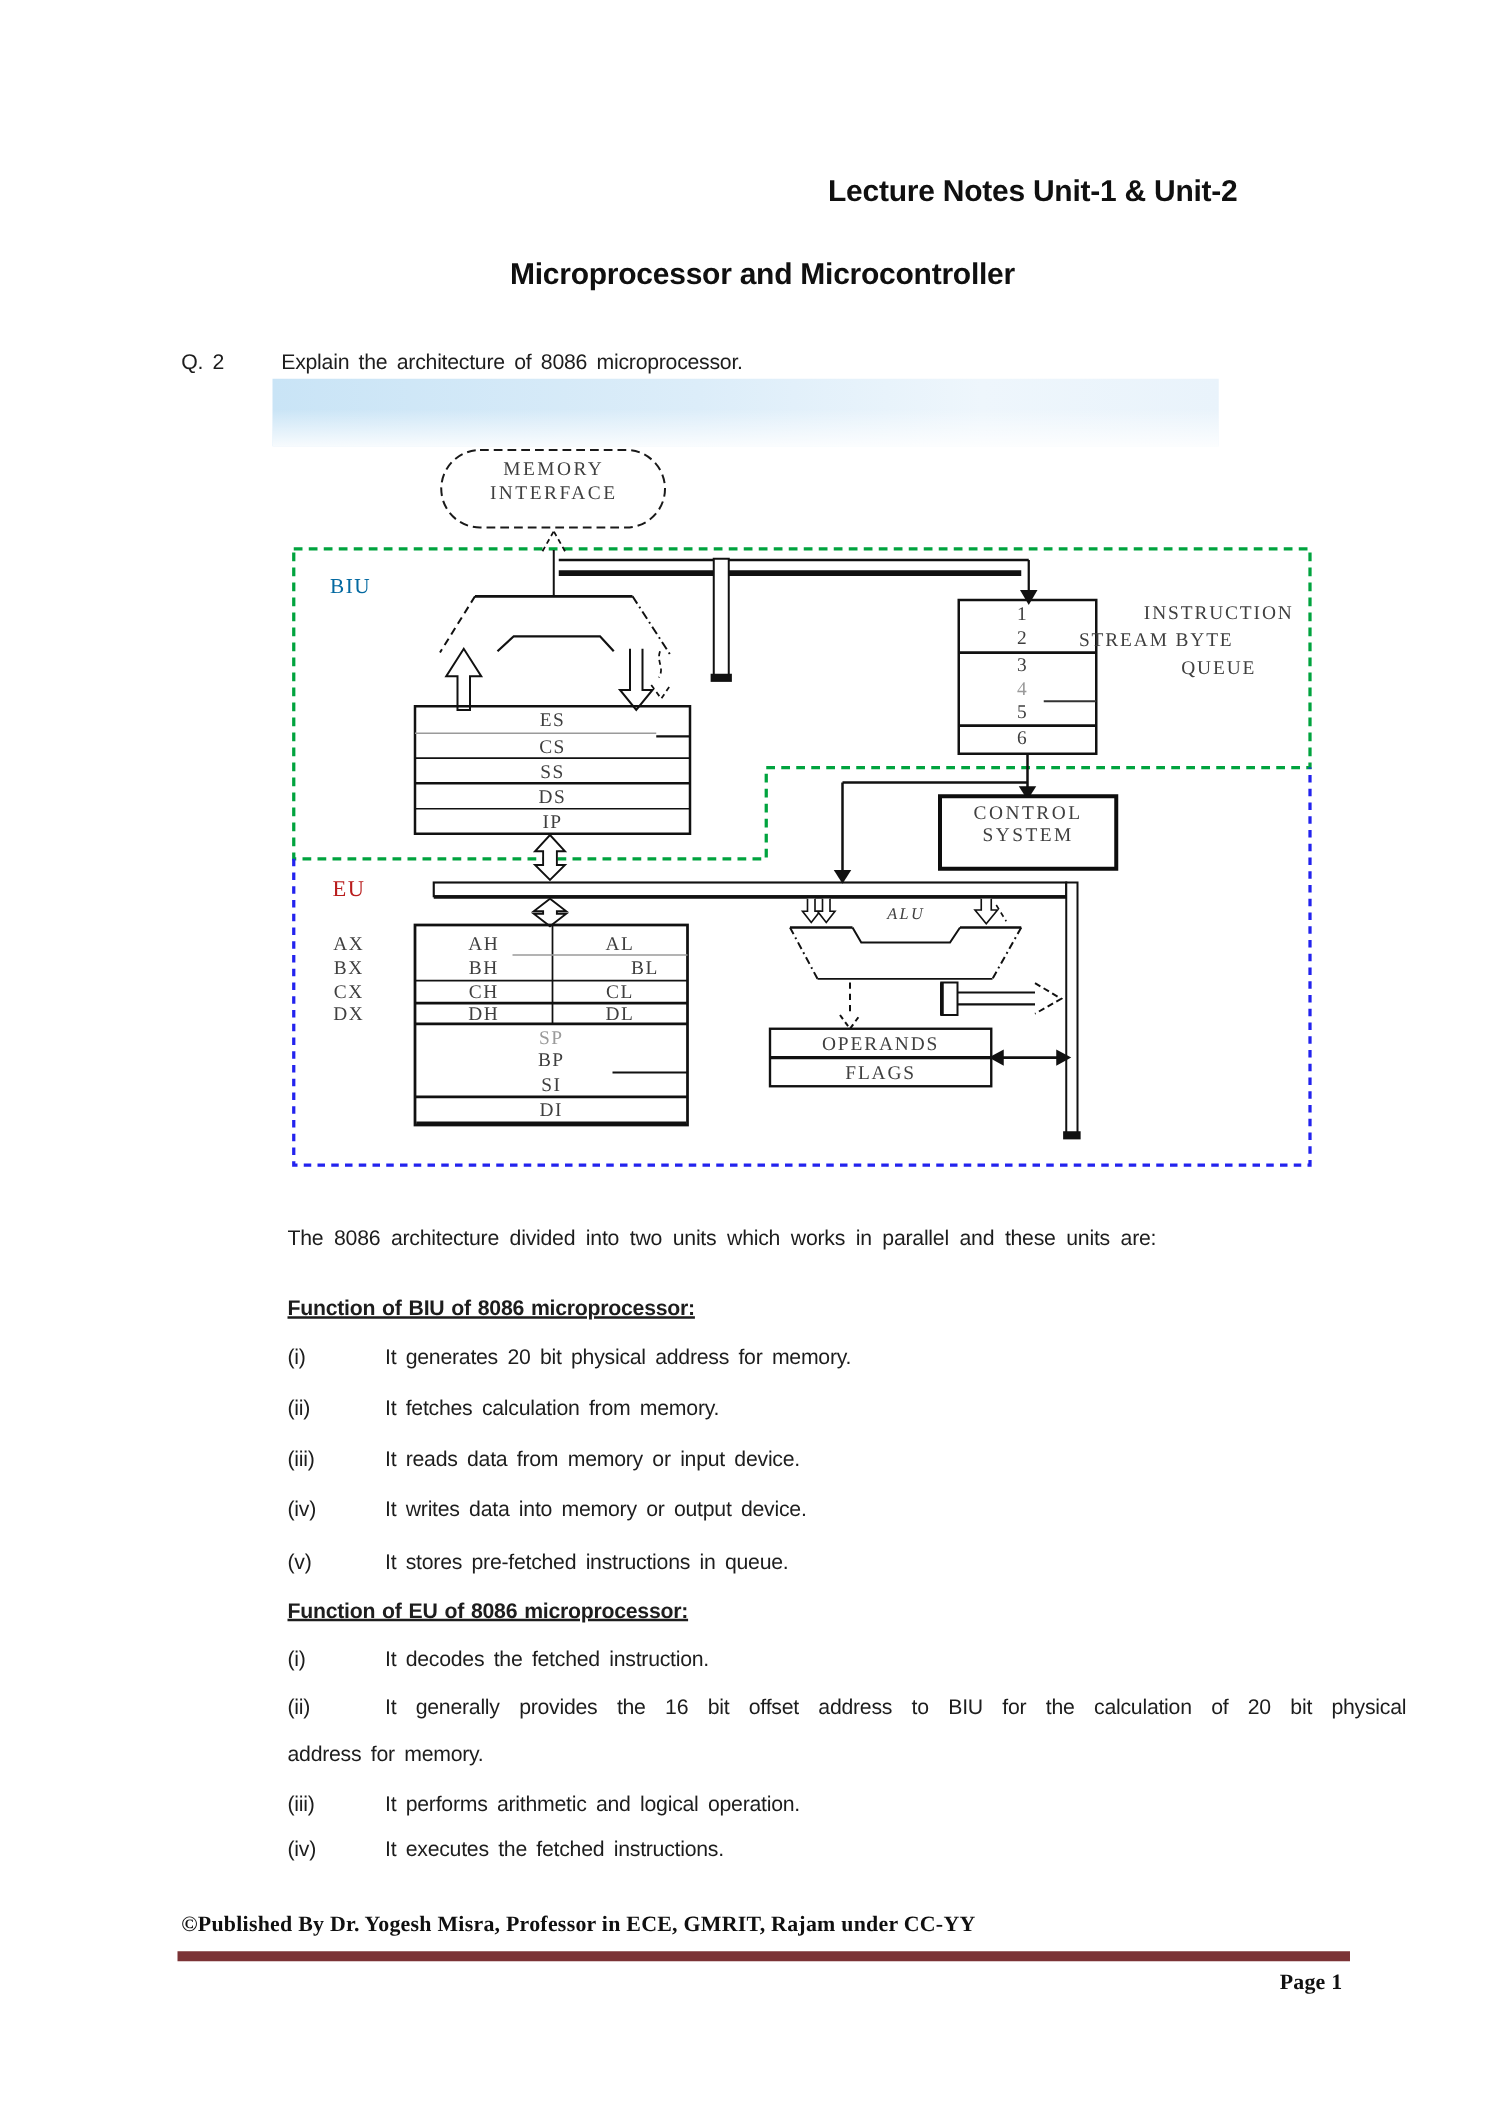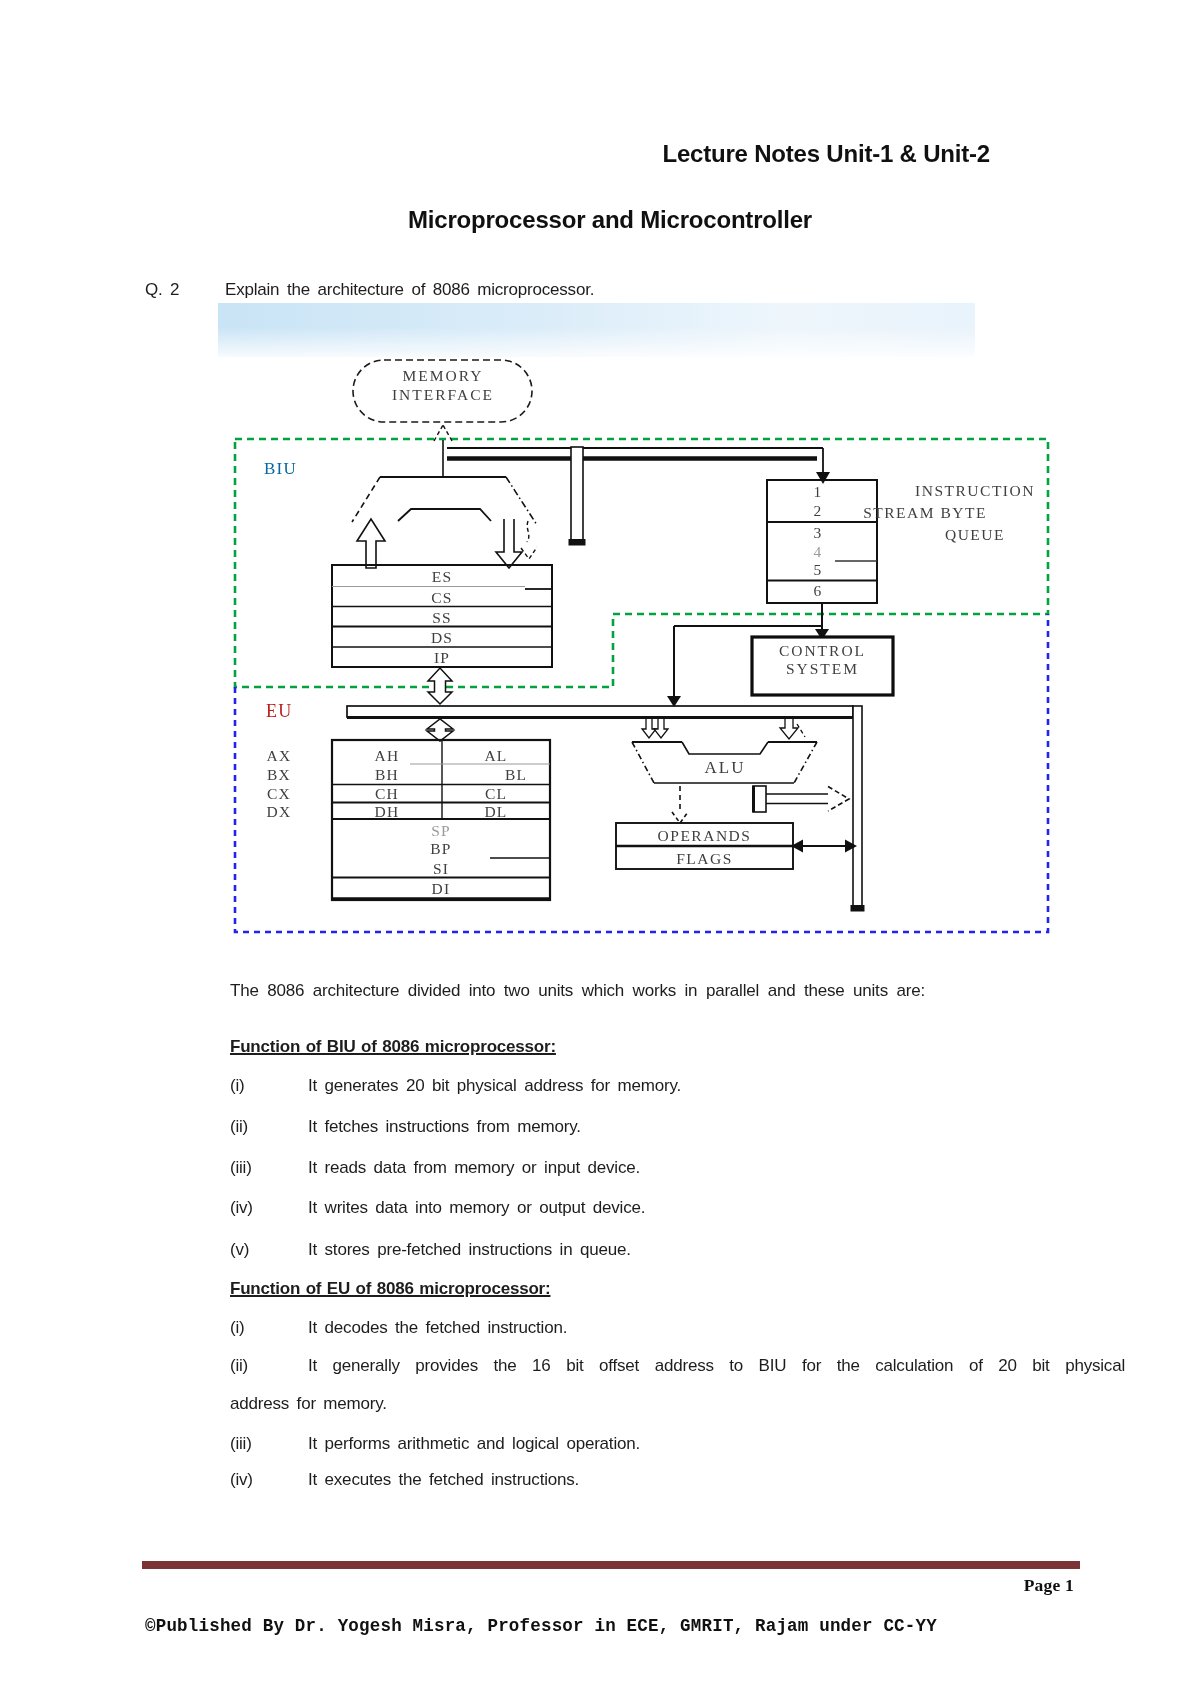--- a/index.html
+++ b/index.html
@@ -203,35 +203,35 @@
   <div class="dtxt" style="left:442px;top:748px;width:108px;">AL</div>
   <div class="dtxt" style="left:442px;top:767px;width:108px;padding-left:20px;">BL</div>
   <div class="dtxt" style="left:442px;top:786px;width:108px;">CL</div>
   <div class="dtxt" style="left:442px;top:804px;width:108px;">DL</div>
 
   <div class="dtxt dim" style="left:332px;top:823px;width:218px;">SP</div>
   <div class="dtxt" style="left:332px;top:841px;width:218px;">BP</div>
   <div class="dtxt" style="left:332px;top:861px;width:218px;">SI</div>
   <div class="dtxt" style="left:332px;top:881px;width:218px;">DI</div>
 
-  <div class="dtxt" style="left:660px;top:759px;width:130px;font-size:17px;letter-spacing:2px;">ALU</div>
+  <div class="dtxt" style="left:660px;top:724px;width:130px;font-size:13px;letter-spacing:2px;font-style:italic;">ALU</div>
   <div class="dtxt" style="left:616px;top:828px;width:177px;letter-spacing:1.5px;">OPERANDS</div>
   <div class="dtxt" style="left:616px;top:851px;width:177px;letter-spacing:1.5px;">FLAGS</div>
 
   <div class="btxt" style="left:230px;top:981px;word-spacing:4px;">The 8086 architecture divided into two units which works in parallel and these units are:</div>
 
   <div class="btxt headu" style="left:230px;top:1037px;">Function of BIU of 8086 microprocessor:</div>
 
   <div>
     <span class="btxt" style="left:230px;top:1076px;">(i)</span>
     <span class="btxt" style="left:308px;top:1076px;">It generates 20 bit physical address for memory.</span>
   </div>
   <div>
     <span class="btxt" style="left:230px;top:1117px;">(ii)</span>
-    <span class="btxt" style="left:308px;top:1117px;">It fetches instructions from memory.</span>
+    <span class="btxt" style="left:308px;top:1117px;">It fetches calculation from memory.</span>
   </div>
   <div>
     <span class="btxt" style="left:230px;top:1158px;">(iii)</span>
     <span class="btxt" style="left:308px;top:1158px;">It reads data from memory or input device.</span>
   </div>
   <div>
     <span class="btxt" style="left:230px;top:1198px;">(iv)</span>
     <span class="btxt" style="left:308px;top:1198px;">It writes data into memory or output device.</span>
   </div>
   <div>
@@ -253,16 +253,16 @@
   <div>
     <span class="btxt" style="left:230px;top:1434px;">(iii)</span>
     <span class="btxt" style="left:308px;top:1434px;">It performs arithmetic and logical operation.</span>
   </div>
   <div>
     <span class="btxt" style="left:230px;top:1470px;">(iv)</span>
     <span class="btxt" style="left:308px;top:1470px;">It executes the fetched instructions.</span>
   </div>
 
   <div class="bar"></div>
-  <div class="ftxt" style="left:145px;top:1616px;font-family:Liberation Mono, monospace;">©Published By Dr. Yogesh Misra, Professor in ECE, GMRIT, Rajam under CC-YY</div>
+  <div class="ftxt" style="left:145px;top:1529px;">©Published By Dr. Yogesh Misra, Professor in ECE, GMRIT, Rajam under CC-YY</div>
   <div class="ftxt" style="left:950px;top:1575px;width:124px;text-align:right;">Page 1</div>
 
 </div>
 
 </body></html>

